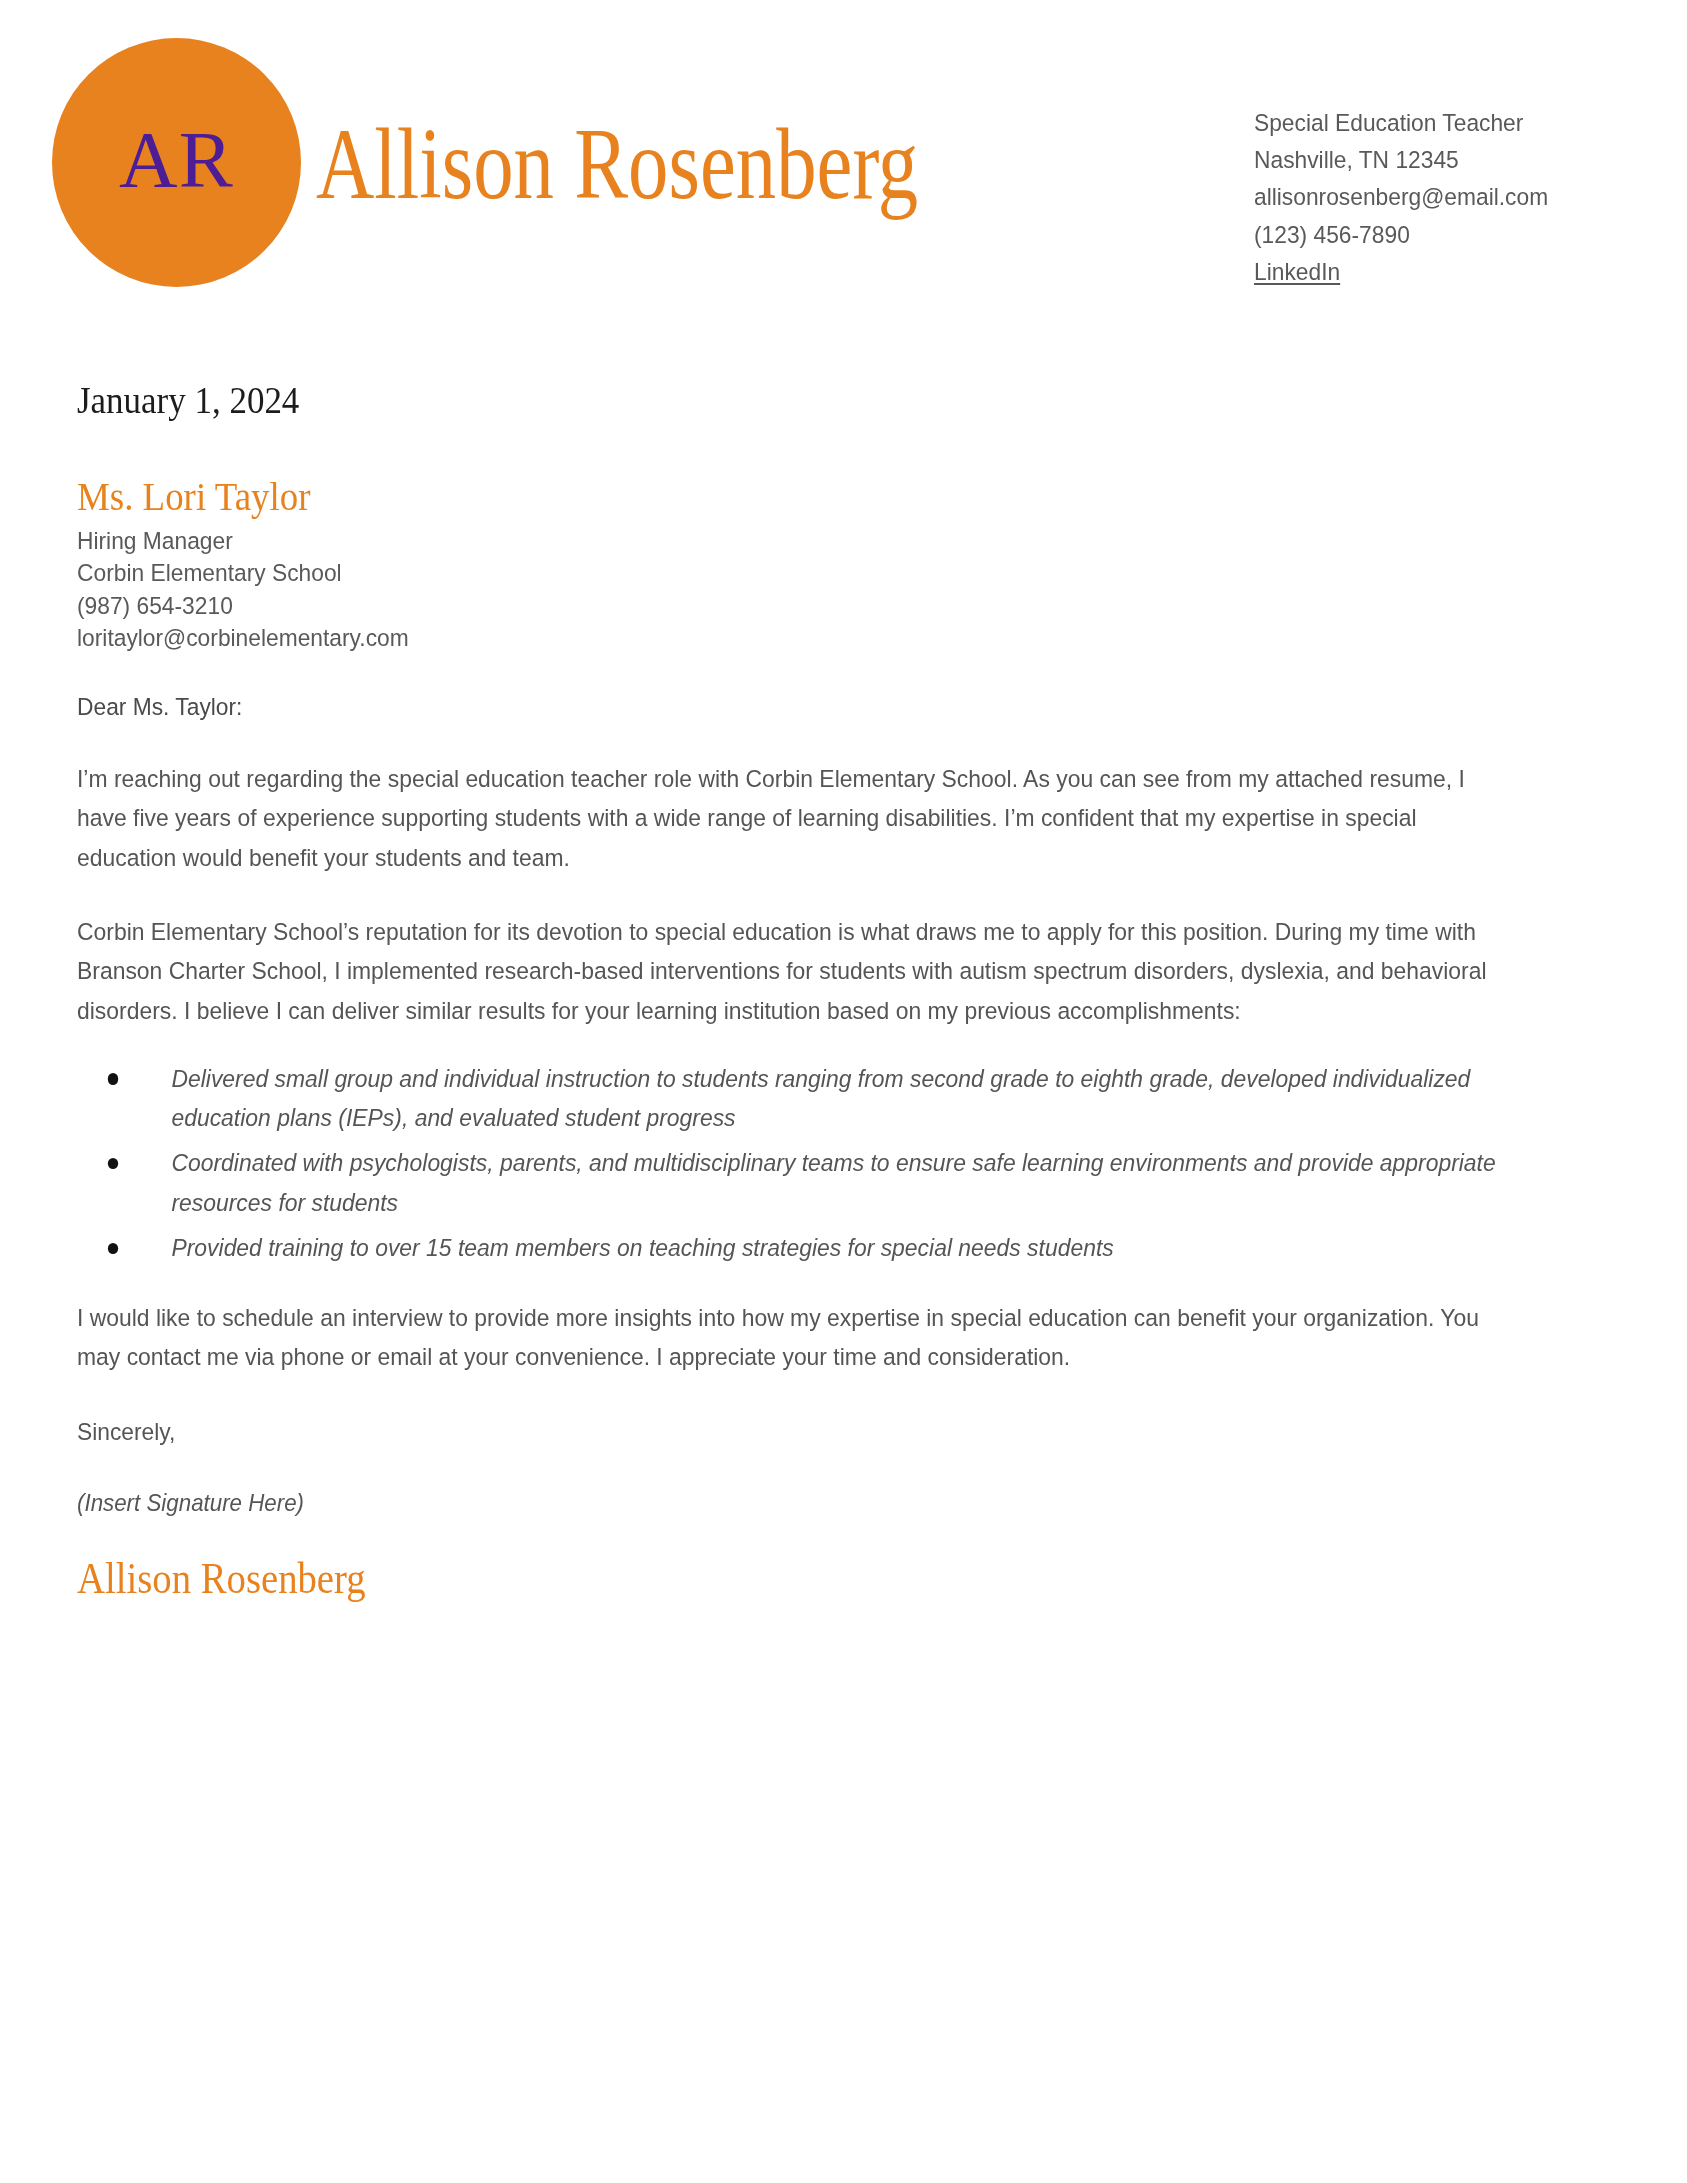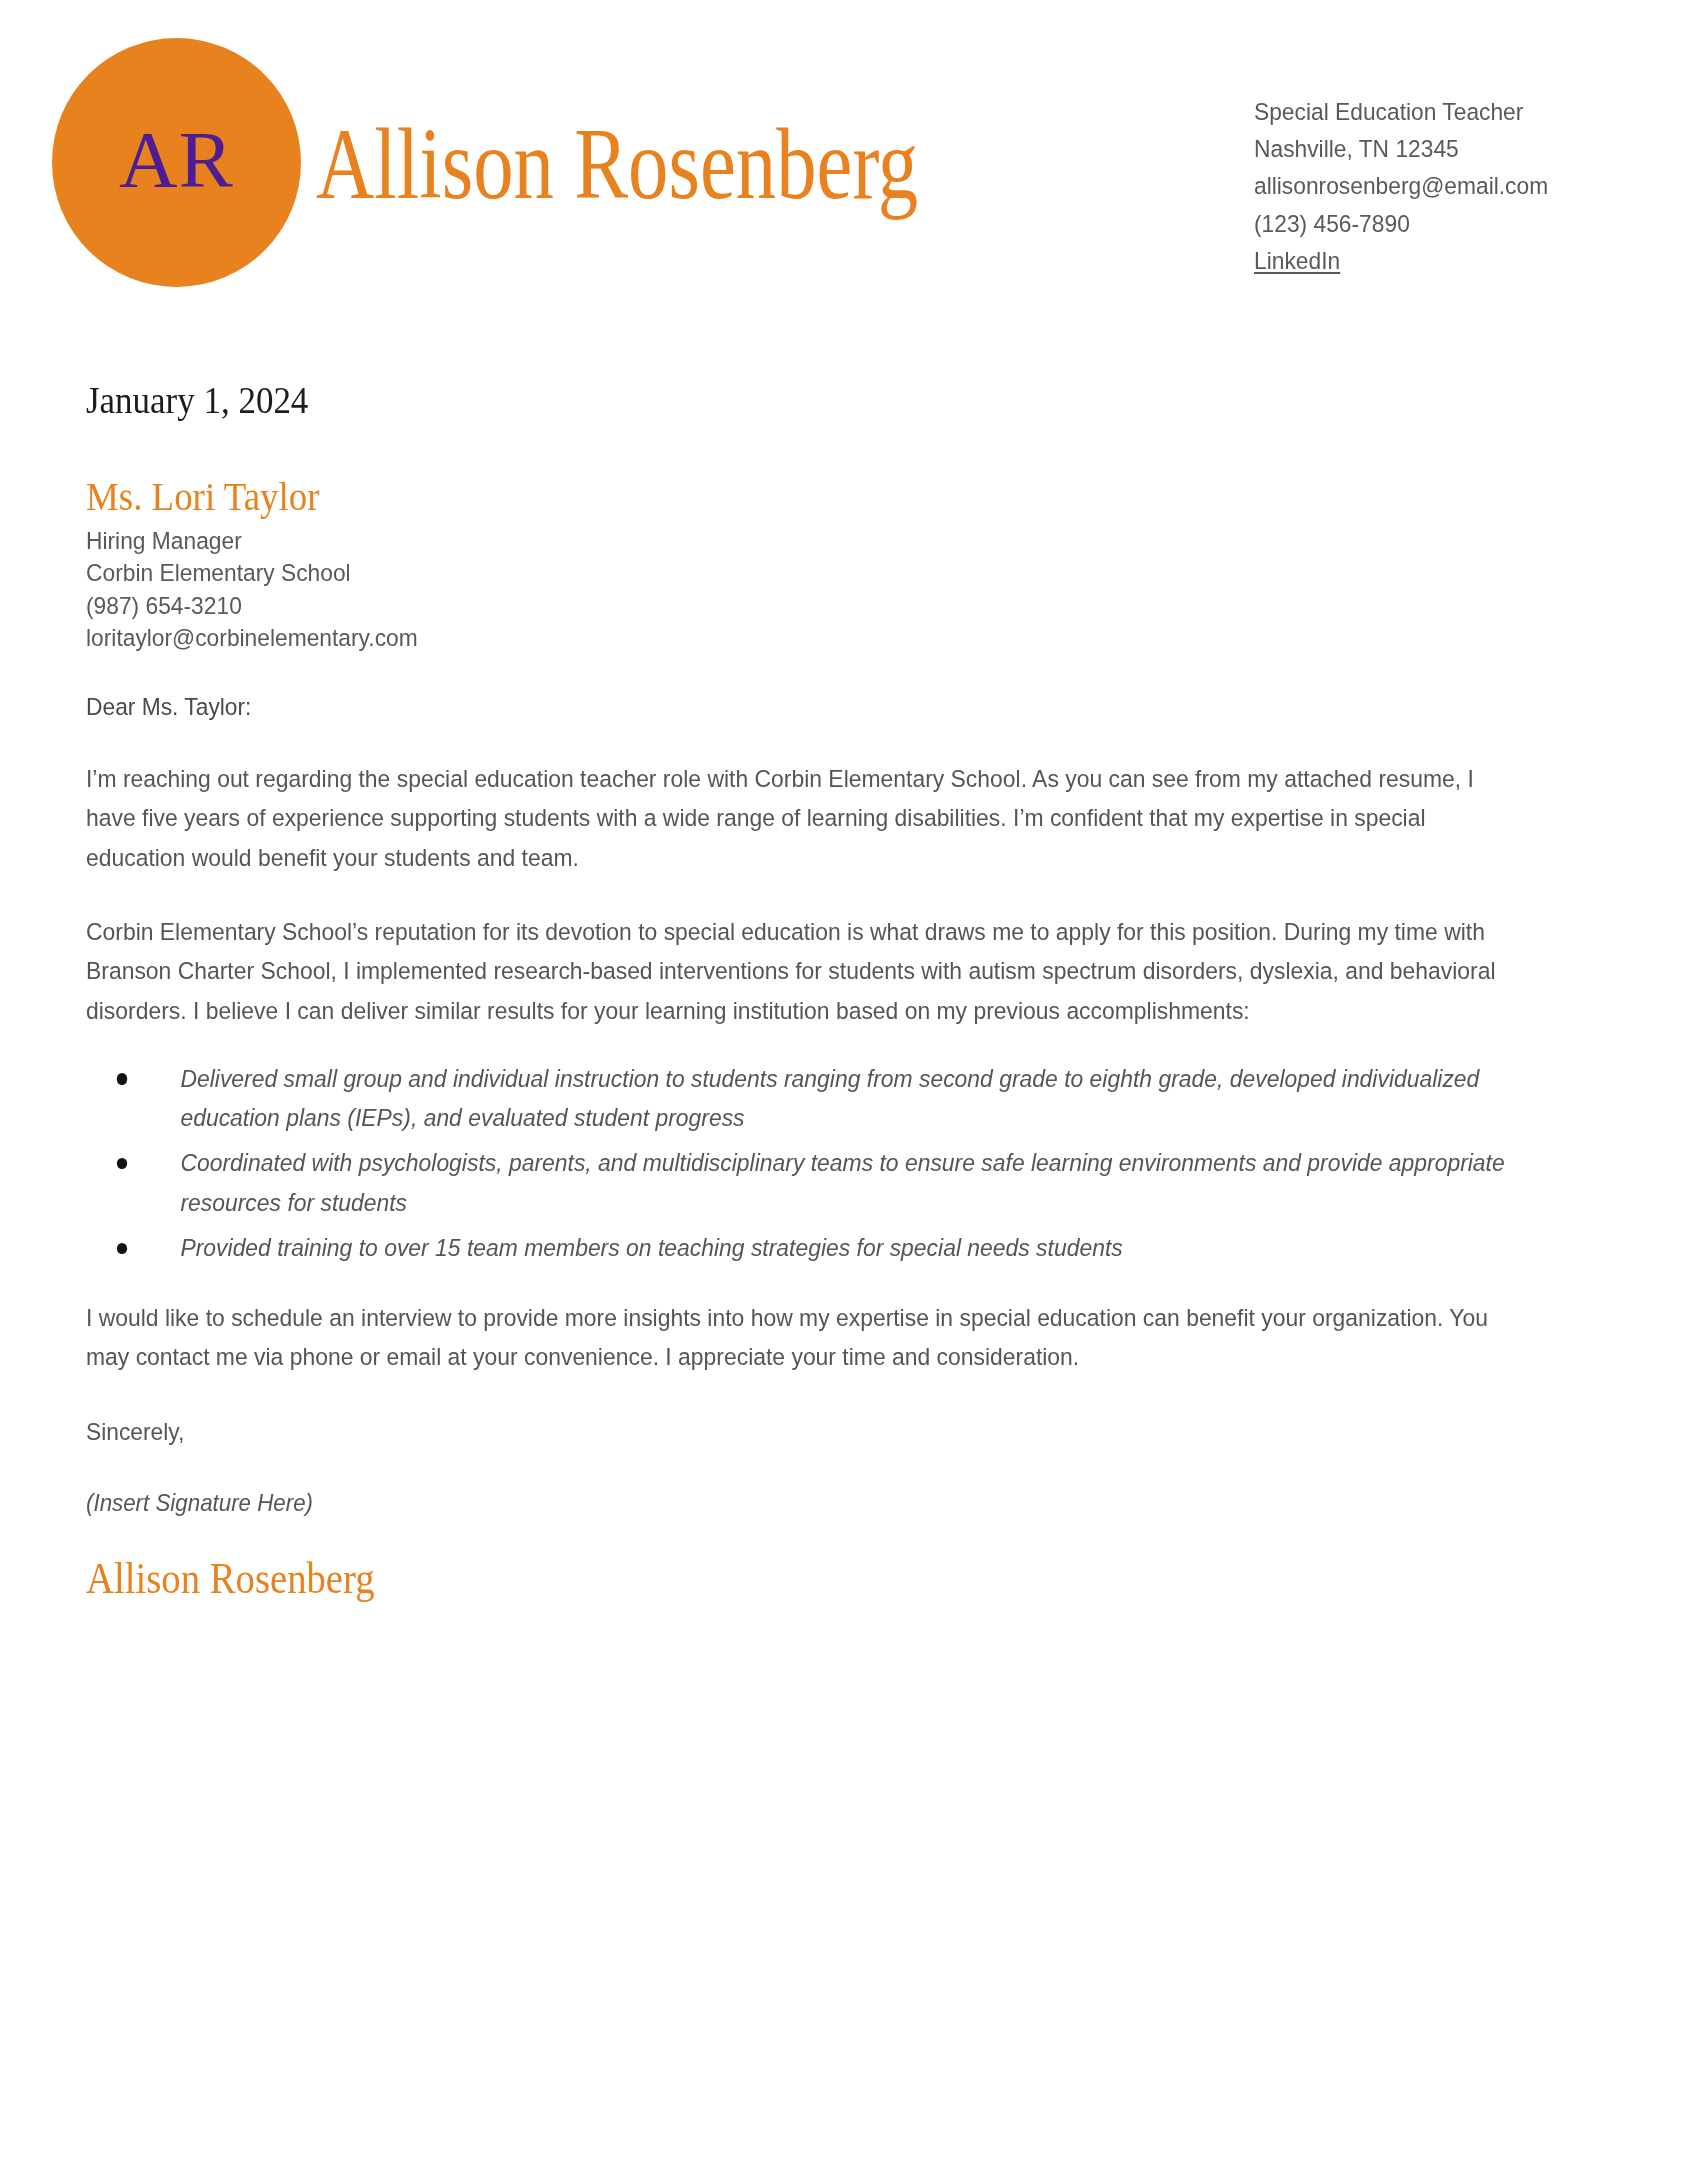--- a/index.html
+++ b/index.html
@@ -68,40 +68,40 @@
     font-size: 101px;
     line-height: 1.05;
     white-space: nowrap;
     transform: scaleX(0.80);
     transform-origin: left top;
   }
 
   .contact-block {
     position: absolute;
     left: 1254px;
-    top: 93px;
+    top: 104px;
     width: 370px;
   }
   .contact-line {
     color: #595959;
     font-size: 24.5px;
     line-height: 1.52;
     white-space: nowrap;
     transform: scaleX(0.93);
     transform-origin: left center;
   }
   .contact-line.link {
     text-decoration: underline;
     text-underline-offset: 3.3px;
   }
 
   
   .letter {
     position: absolute;
-    left: 86px;
+    left: 77px;
     top: 380px;
     width: 1522px;
   }
 
   .date {
     color: #1c1c1c;
     font-family: "Liberation Serif", serif;
     font-size: 38px;
     line-height: 1.1;
     margin: 0 0 52px 0;

